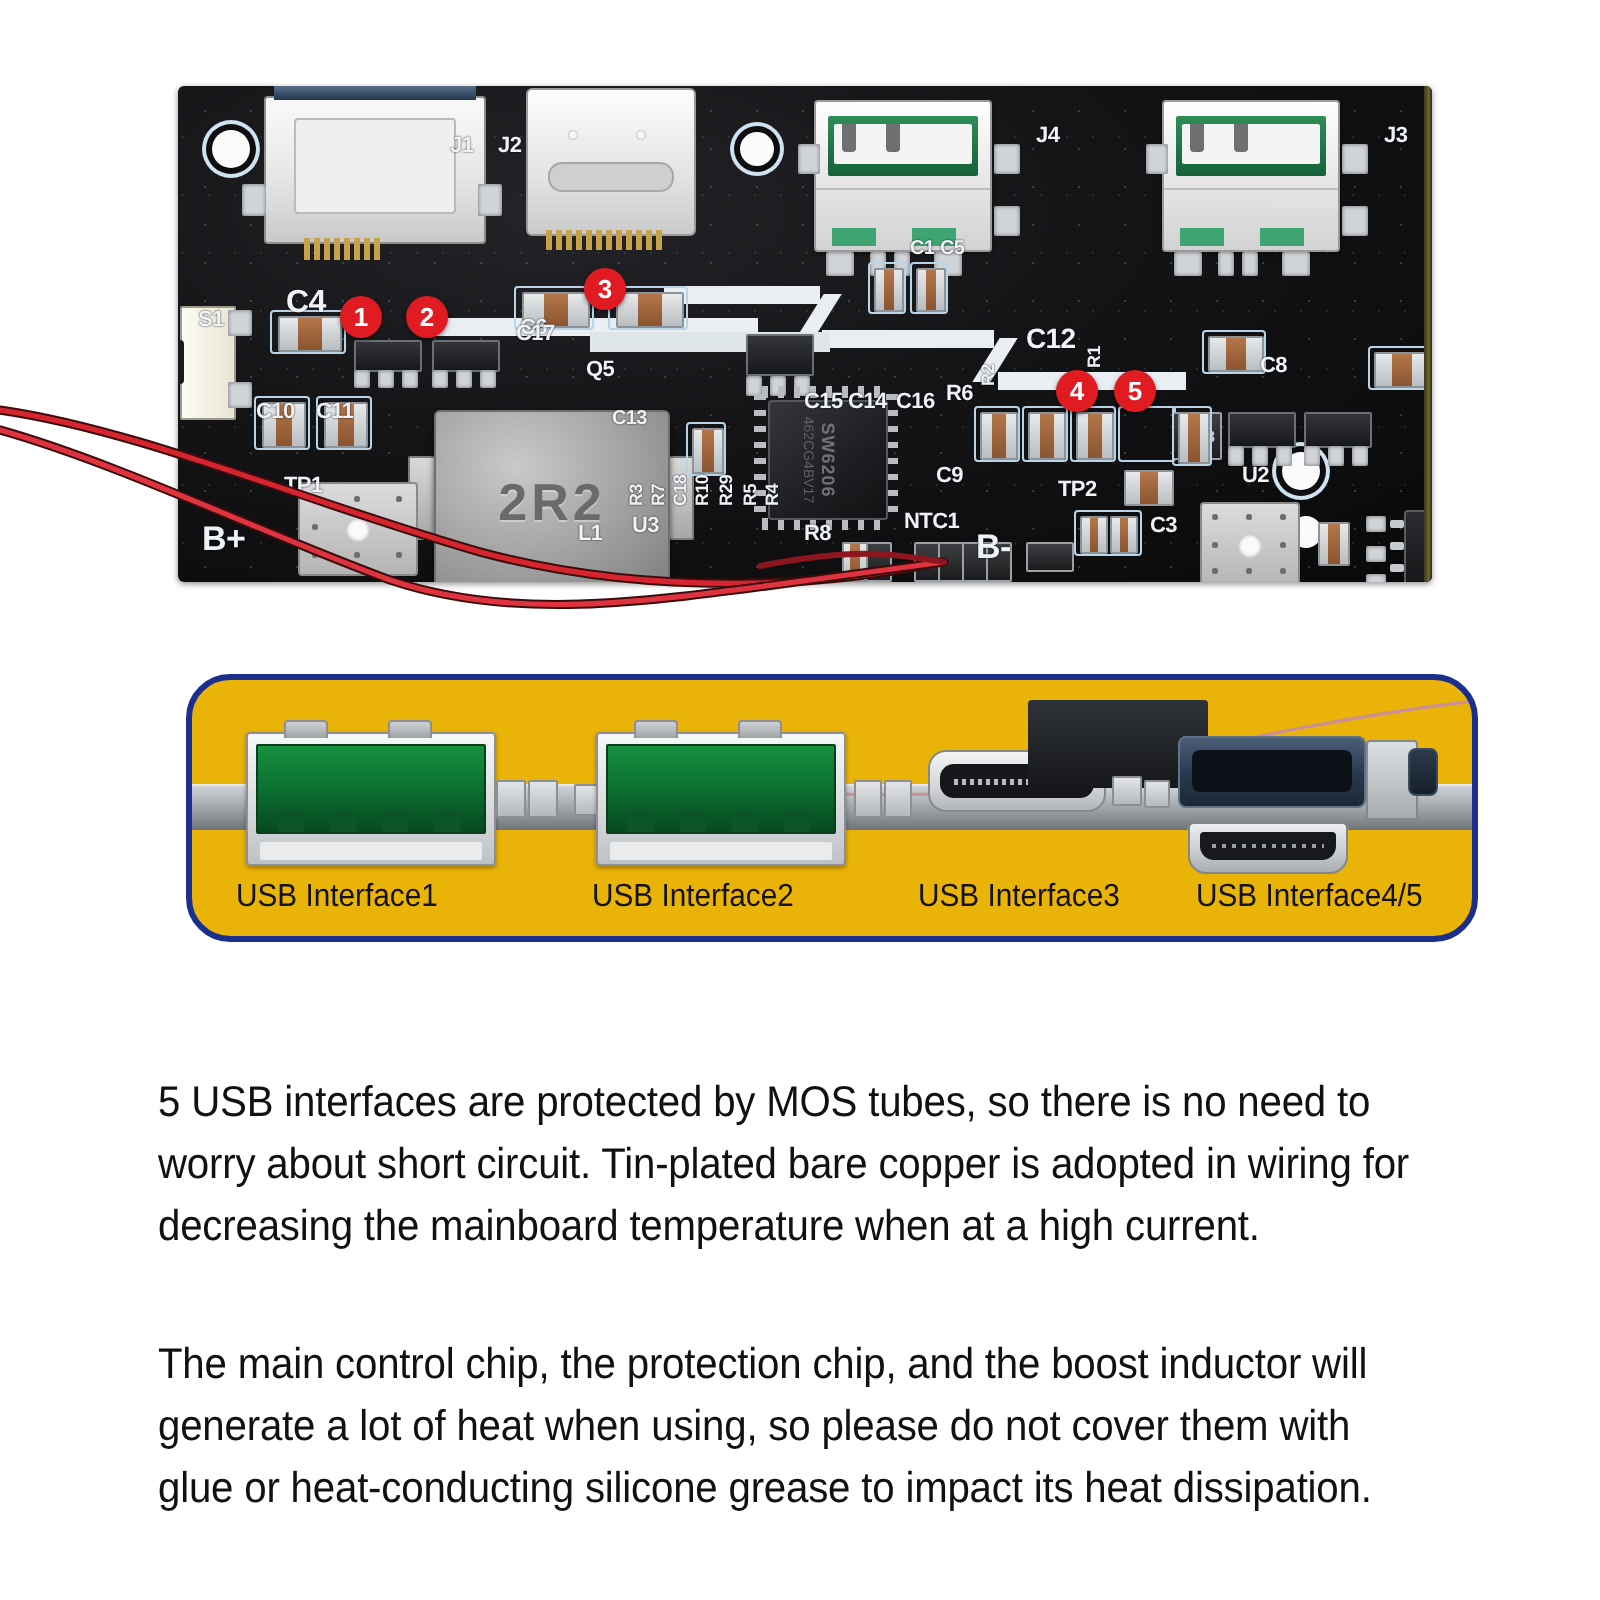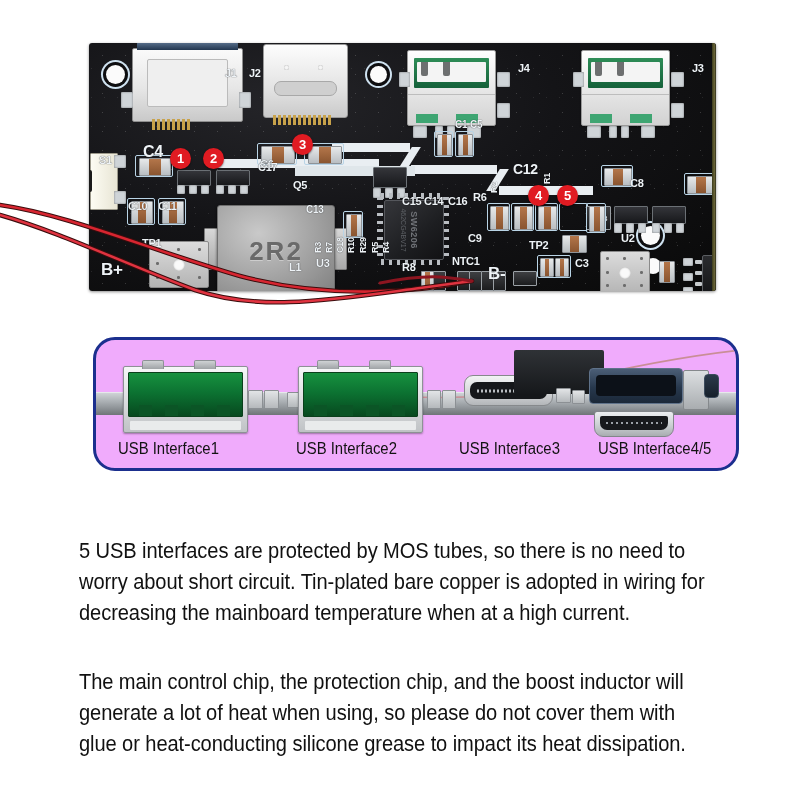--- a/index.html
+++ b/index.html
@@ -286,21 +286,21 @@
   
   #wires{ position:absolute; left:0; top:0; width:800px; height:320px; pointer-events:none; z-index:35;}
 
   
   #callout{
     position:absolute;
     left:93px; top:337px;
     width:646px; height:134px;
     border:3px solid #1b2f8e;
     border-radius:22px;
-    background:#f0abfc;
+    background:#eab308;
     overflow:hidden;
     box-sizing:border-box;
   }
   .edge-board{
     position:absolute;
     left:-4px; top:52px; width:660px; height:22px;
     background:linear-gradient(to bottom,#cfd3d6 0%,#aeb3b7 35%,#8d9296 70%,#6f7478 100%);
     border-top:1px solid #e6e9eb;
   }
   .edge-usb{

